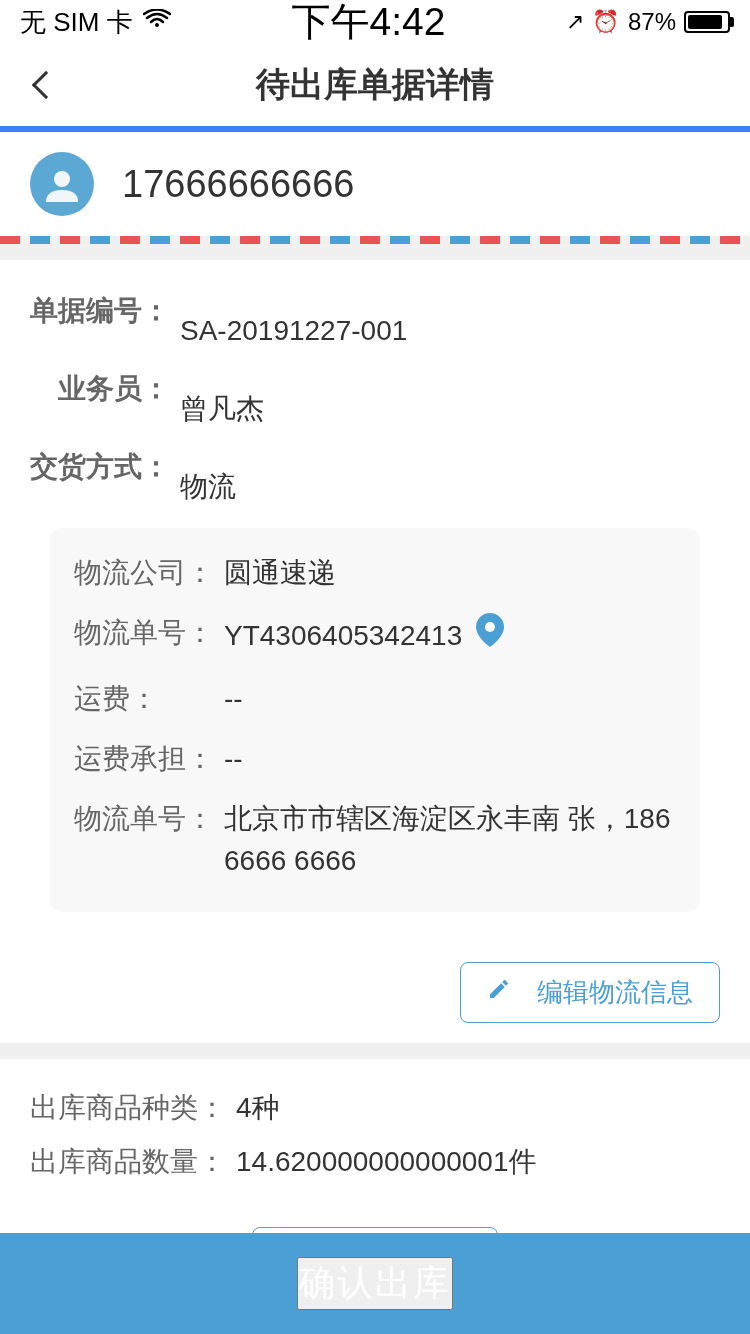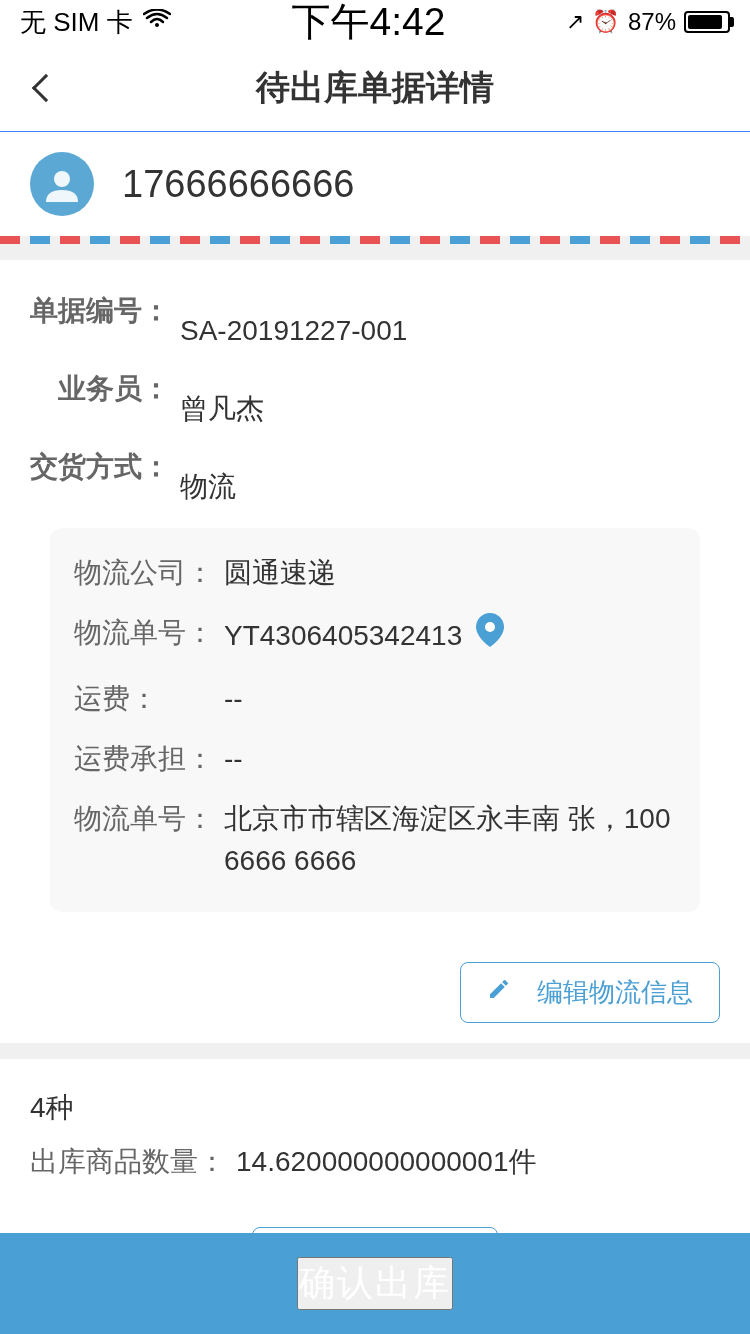--- a/index.html
+++ b/index.html
@@ -45,21 +45,21 @@
 
     
     .nav-bar {
       width: 750px;
       height: 88px;
       background: #fff;
       display: flex;
       align-items: center;
       justify-content: center;
       position: relative;
-      border-bottom: 1px solid #3b82f6;
+      border-bottom: 6px solid #3b82f6;
     }
     .nav-back {
       position: absolute; left: 24px;
       width: 44px; height: 44px;
       display: flex; align-items: center; justify-content: center;
       cursor: pointer;
     }
     .nav-back-arrow {
       width: 20px; height: 20px;
       border-left: 3px solid #333; border-bottom: 3px solid #333;
@@ -330,40 +330,41 @@
       <div class="logistics-row">
         <span class="logistics-label">运费：</span>
         <span class="logistics-value">--</span>
       </div>
       <div class="logistics-row">
         <span class="logistics-label">运费承担：</span>
         <span class="logistics-value">--</span>
       </div>
       <div class="logistics-row">
         <span class="logistics-label">物流单号：</span>
-        <span class="logistics-value" style="flex-wrap:wrap; display:block; color:#333;">北京市市辖区海淀区永丰南  张，100 6666 6666</span>
+        <span class="logistics-value" style="flex-wrap:wrap; display:block; color:#333;">北京市市辖区海淀区永丰南  张，186 6666 6666</span>
       </div>
     </div>
   </div>
 
   <div class="edit-btn-row">
     <button class="edit-btn">
       <span>
         <svg width="24" height="24" viewBox="0 0 24 24">
           <path d="M3 17.25V21h3.75L17.81 9.94l-3.75-3.75L3 17.25zM20.71 7.04a1 1 0 0 0 0-1.41l-2.34-2.34a1 1 0 0 0-1.41 0l-1.83 1.83 3.75 3.75 1.83-1.83z" fill="#4a9fd4"></path>
         </svg>
       </span>
       <span>编辑物流信息</span>
     </button>
   </div>
 
   <div class="section-divider"></div>
 
   <div class="goods-section">
     <div class="goods-row">
+      <span class="goods-label">出库商品种类：</span>
       <span class="goods-value">4种</span>
     </div>
     <div class="goods-row">
       <span class="goods-label">出库商品数量：</span>
       <span class="goods-value">14.620000000000001件</span>
     </div>
   </div>
 
   <div class="view-btn-row">
     <button class="view-btn">

